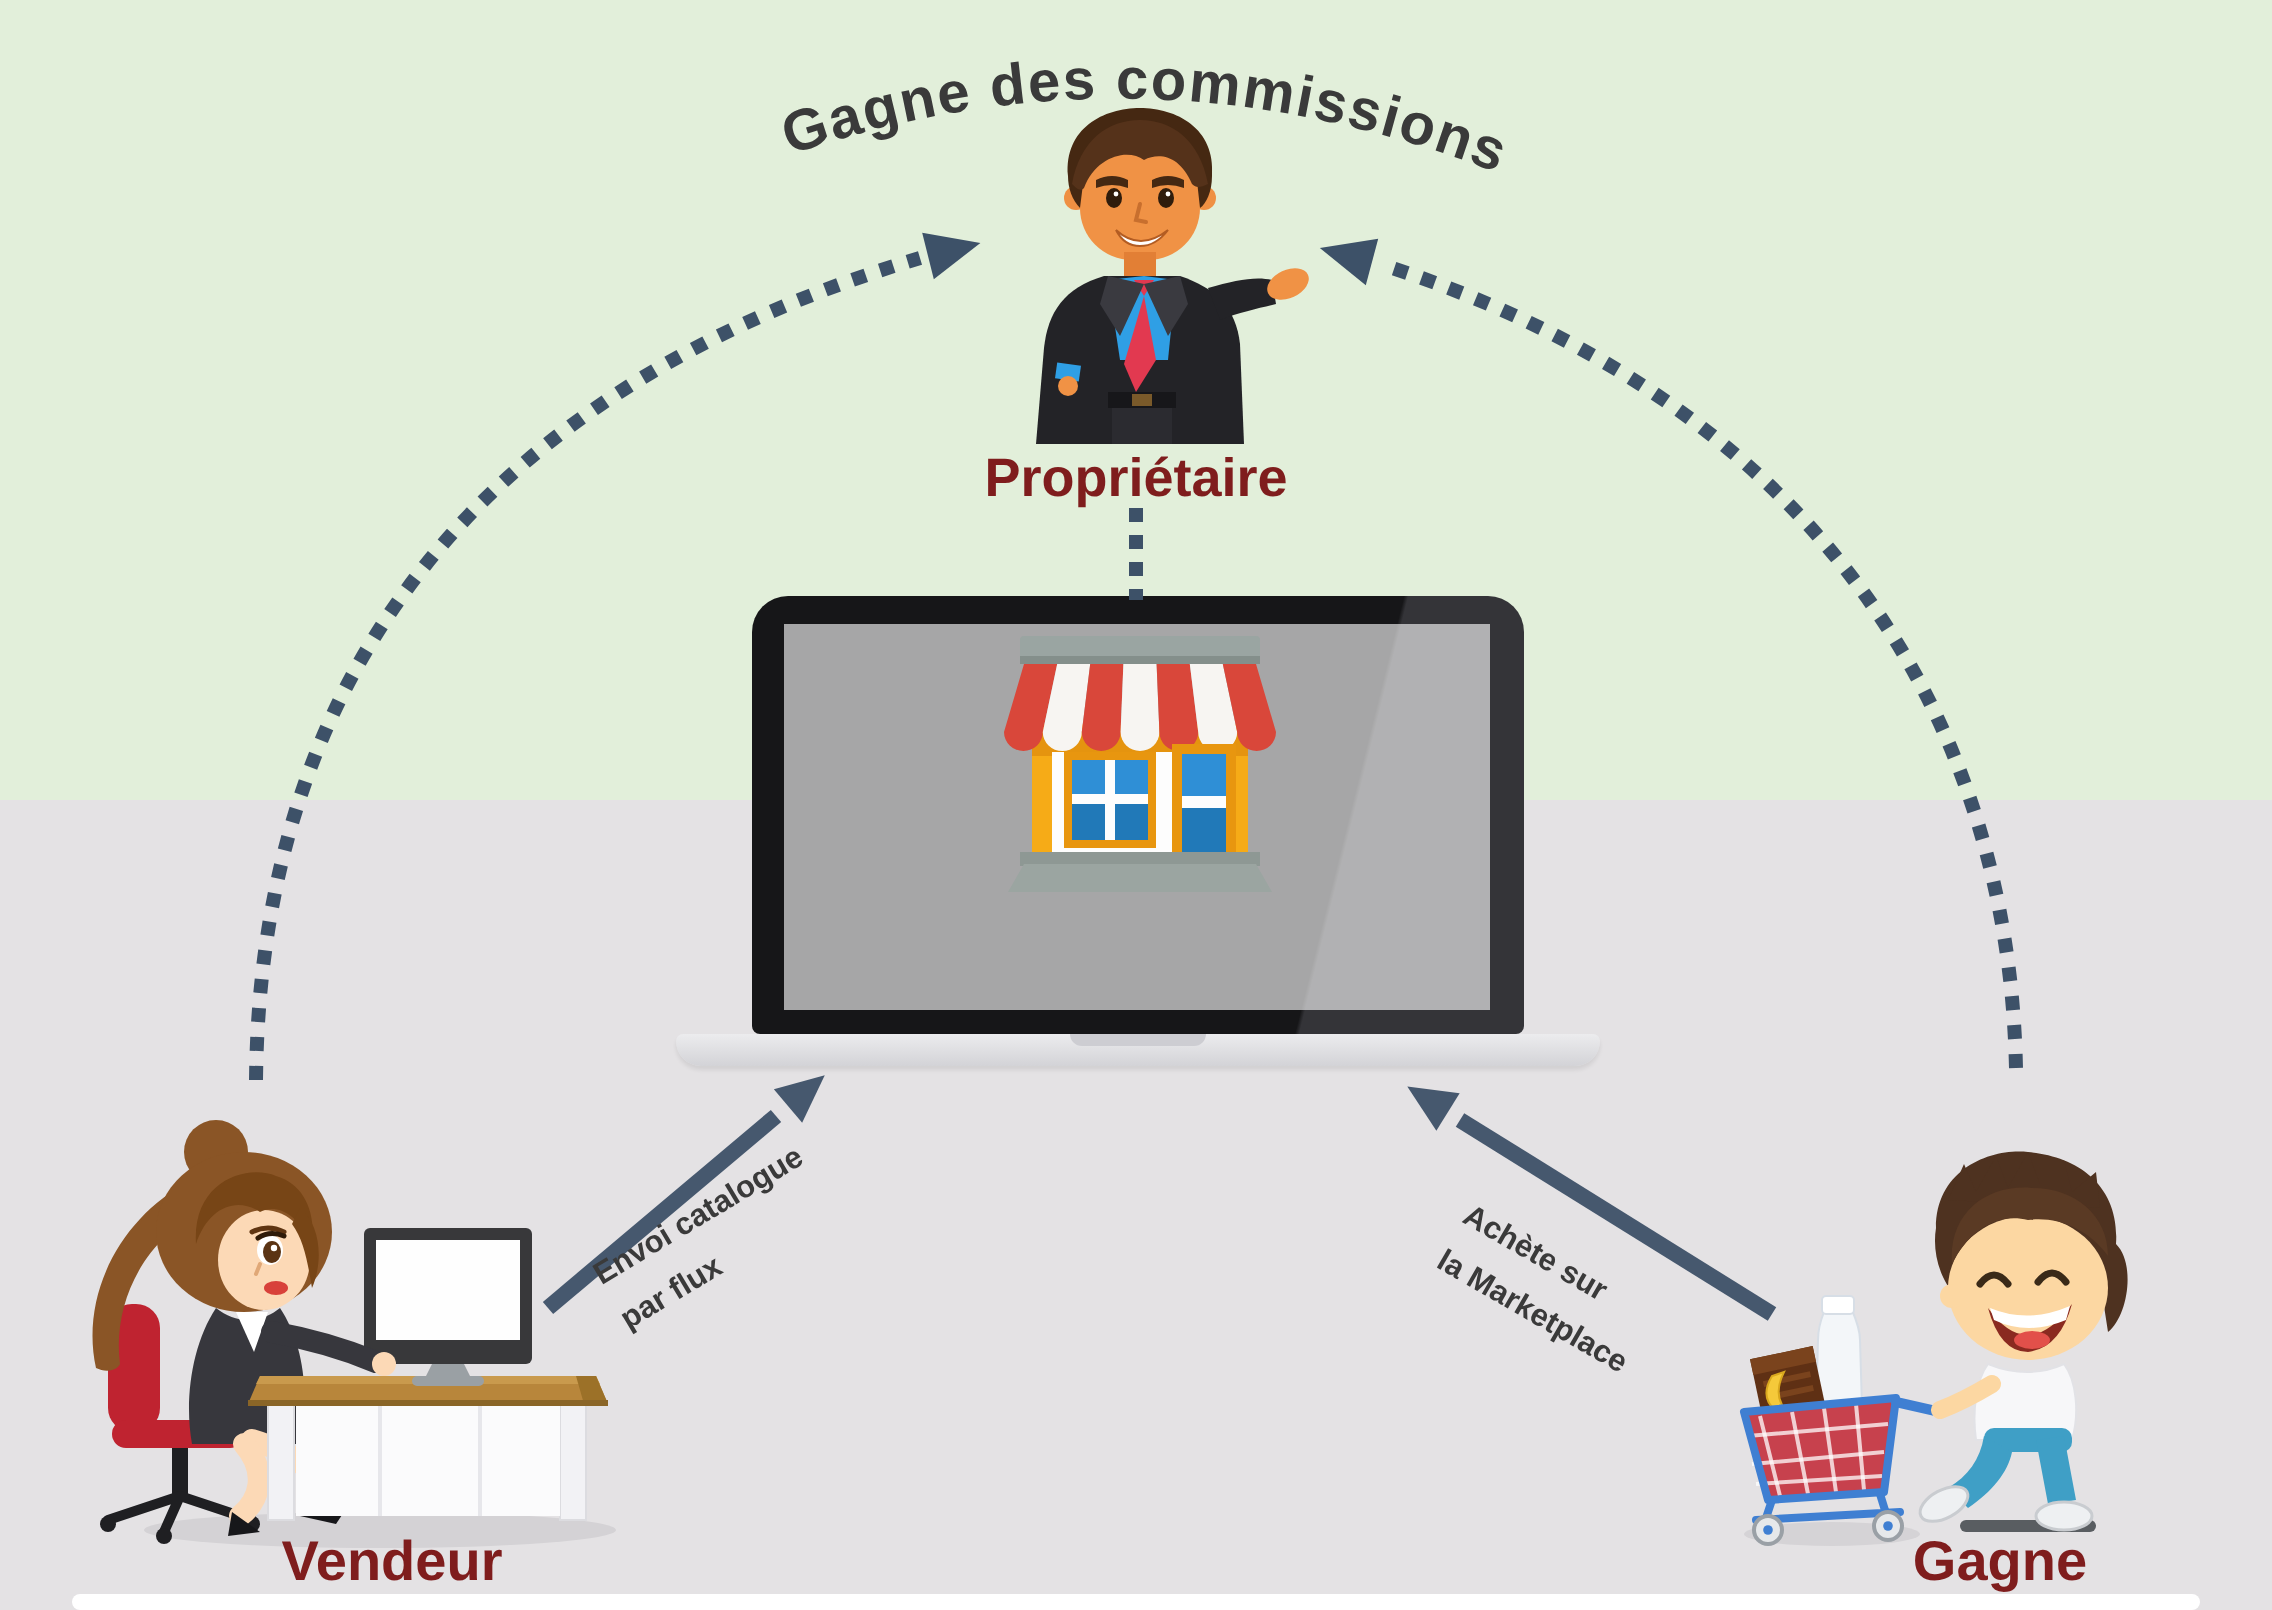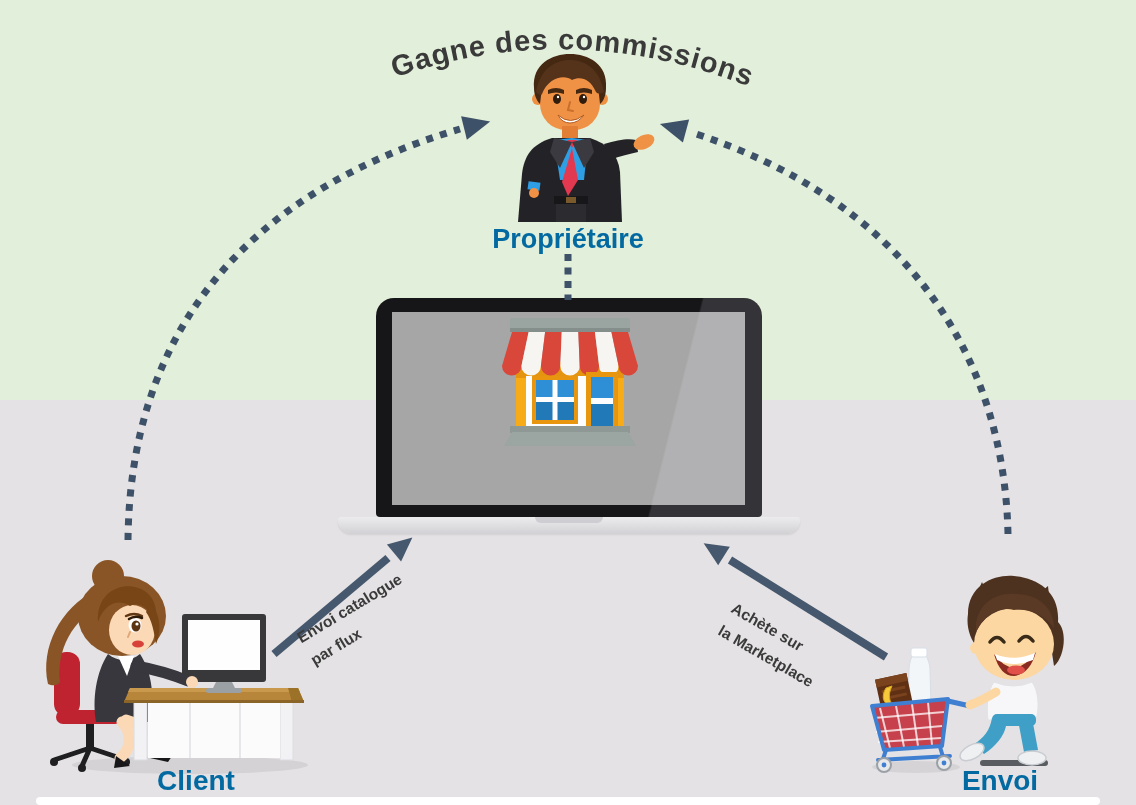--- a/index.html
+++ b/index.html
@@ -20,21 +20,21 @@
     border-radius:18px 18px 4px 4px;}
   .laptop-screen{position:absolute;left:16px;top:14px;right:17px;bottom:12px;
     background:rgba(255,255,255,0.62);}
   .laptop-base{position:absolute;left:338px;top:517px;width:462px;height:16px;
     background:linear-gradient(#ececee,#d3d3d7);
     border-radius:4px 4px 14px 14px;box-shadow:0 2px 2px rgba(0,0,0,0.08);}
   .laptop-notch{position:absolute;left:50%;top:0;transform:translateX(-50%);
     width:68px;height:6px;background:#cdcdd2;border-radius:0 0 8px 8px;}
 
   
-  .node-label{position:absolute;text-align:center;font-weight:700;color:#0369a1;}
+  .node-label{position:absolute;text-align:center;font-weight:700;color:#7f1d1d;}
   .lbl-proprietaire{left:468px;top:224px;width:200px;font-size:27px;}
   .lbl-marketplace{left:460px;top:452px;width:220px;font-size:25px;}
   .lbl-vendeur{left:116px;top:765px;width:160px;font-size:28px;}
   .lbl-client{left:930px;top:765px;width:140px;font-size:28px;}
 
   
   .edge-label{position:absolute;font-weight:700;font-size:15.5px;line-height:26px;
     color:#3a3a3a;white-space:nowrap;transform-origin:left top;}
   .edge-label span{display:block;}
   .edge-label-left{left:292px;top:628px;transform:rotate(-31deg);}
@@ -205,21 +205,21 @@
       <path d="M186 122 L202 122 L206 130 L182 130 Z" fill="#9aa0a4"></path>
       <rect x="176" y="128" width="36" height="5" rx="2.5" fill="#9aa0a4"></rect>
       <rect x="152" y="54" width="84" height="68" rx="3" fill="#38383a"></rect>
       <rect x="158" y="60" width="72" height="50" fill="#fefefe"></rect>
     </g>
     <g>
       <path d="M106 106 C128 110 146 116 158 121" stroke="#37373d" stroke-width="11" fill="none" stroke-linecap="round"></path>
       <circle cx="162" cy="122" r="6" fill="#fcd9b6"></circle>
     </g>
   </svg>
-  <div class="node-label lbl-vendeur">Client</div>
+  <div class="node-label lbl-vendeur">Vendeur</div>
 
   <svg class="abs" style="left:856px;top:570px;" width="215" height="205" viewBox="0 0 215 205">
     <ellipse cx="60" cy="197" rx="44" ry="6" fill="#d5d3d6"></ellipse>
     <rect x="124" y="190" width="68" height="6" rx="3" fill="#595d61"></rect>
     <g>
       <path d="M56 86 L70 85 C73 92 74 96 74 100 L75 134 L52 136 L53 100 C53 96 54 91 56 86 Z" fill="#f3f6f9" stroke="#d7dee6" stroke-width="1"></path>
       <rect x="55" y="78" width="16" height="9" rx="2" fill="#ffffff" stroke="#d7dee6" stroke-width="1"></rect>
       <g transform="rotate(-12 38 122)">
         <rect x="22" y="106" width="32" height="30" fill="#5f3014"></rect>
         <rect x="22" y="106" width="32" height="8" fill="#7a431d"></rect>
@@ -251,21 +251,21 @@
       <ellipse cx="160" cy="100" rx="9" ry="4.5" fill="#e2504a"></ellipse>
       <path d="M138 112 C132 120 130 136 132 150 L180 150 C184 136 182 120 176 112 Q158 120 138 112 Z" fill="#f7f7f9" stroke="#e2e2e6" stroke-width="1"></path>
       <path d="M140 122 C130 128 122 132 114 135" stroke="#fcd7a2" stroke-width="9" fill="none" stroke-linecap="round"></path>
       <rect x="136" y="144" width="44" height="12" rx="5" fill="#3f9fc6"></rect>
       <path d="M136 148 C134 160 128 168 118 174 L128 184 C140 176 148 166 150 156 Z" fill="#3f9fc6"></path>
       <path d="M162 150 L168 182 L182 180 L176 148 Z" fill="#3f9fc6"></path>
       <ellipse cx="116" cy="182" rx="13" ry="7" fill="#eef0f2" transform="rotate(-28 116 182)" stroke="#c9ccd0" stroke-width="1.5"></ellipse>
       <ellipse cx="176" cy="188" rx="14" ry="7" fill="#eef0f2" stroke="#c9ccd0" stroke-width="1.5"></ellipse>
     </g>
   </svg>
-  <div class="node-label lbl-client">Envoi</div>
+  <div class="node-label lbl-client">Gagne</div>
 
   <div class="edge-label edge-label-left">
     <span>Envoi catalogue</span>
     <span>par flux</span>
   </div>
   <div class="edge-label edge-label-right">
     <span>Achète sur</span>
     <span>la Marketplace</span>
   </div>
 

